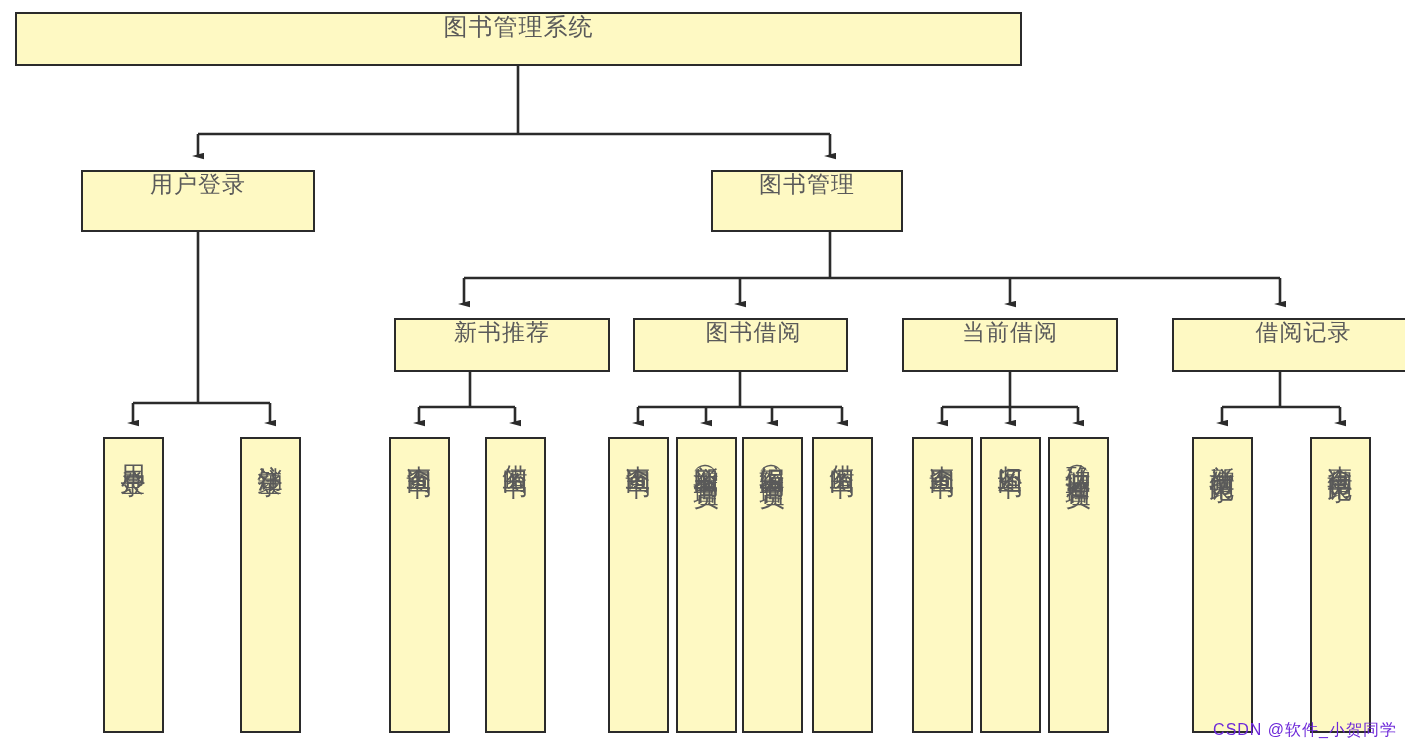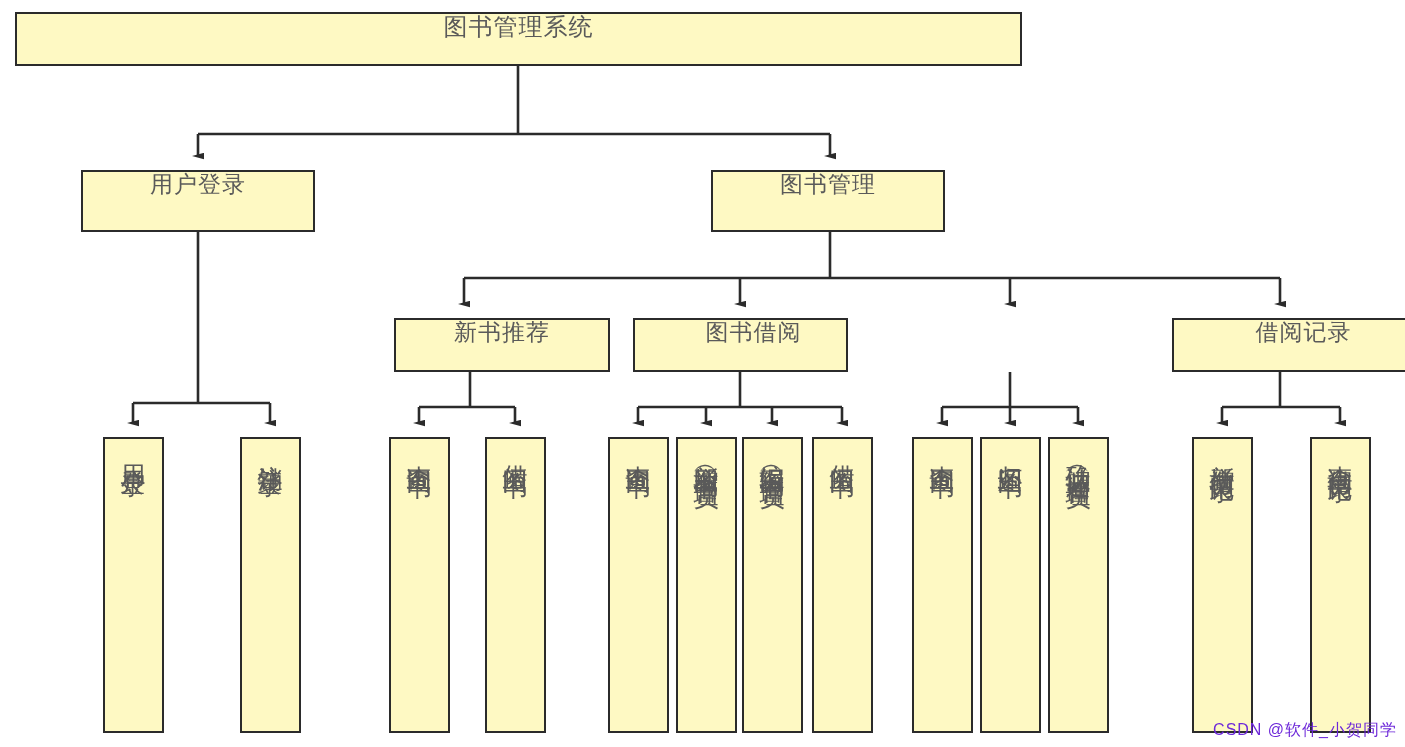--- a/index.html
+++ b/index.html
@@ -82,32 +82,35 @@
   </svg>
 
   <div class="node root h-node" style="left:15px;top:12px;width:1007px;height:54px;">
     <span class="lbl">图书管理系统</span>
   </div>
 
   <div class="node h-node" style="left:81px;top:170px;width:234px;height:62px;">
     <span class="lbl">用户登录</span>
   </div>
 
-  <div class="node h-node" style="left:711px;top:170px;width:234px;height:62px;">
+  <div class="node h-node" style="left:711px;top:170px;width:192px;height:62px;">
     <span class="lbl">图书管理</span>
   </div>
 
   <div class="node h-node" style="left:362px;top:318px;width:216px;height:54px;margin-left:32px;">
     <span class="lbl">新书推荐</span>
   </div>
 
   <div class="node h-node" style="left:633px;top:318px;width:215px;height:54px;padding-left:26px;">
     <span class="lbl">图书借阅</span>
   </div>
 
+  <div class="node h-node" style="left:902px;top:318px;width:216px;height:54px;">
+    <span class="lbl">当前借阅</span>
+  </div>
 
   <div class="node h-node" style="left:1172px;top:318px;width:251px;height:54px;padding-left:12px;">
     <span class="lbl">借阅记录</span>
   </div>
 
   <div class="node leaf" style="left:103px;top:437px;width:61px;height:296px;">
     <span class="lbl">用户登录</span>
   </div>
 
   <div class="node leaf" style="left:240px;top:437px;width:61px;height:296px;">

